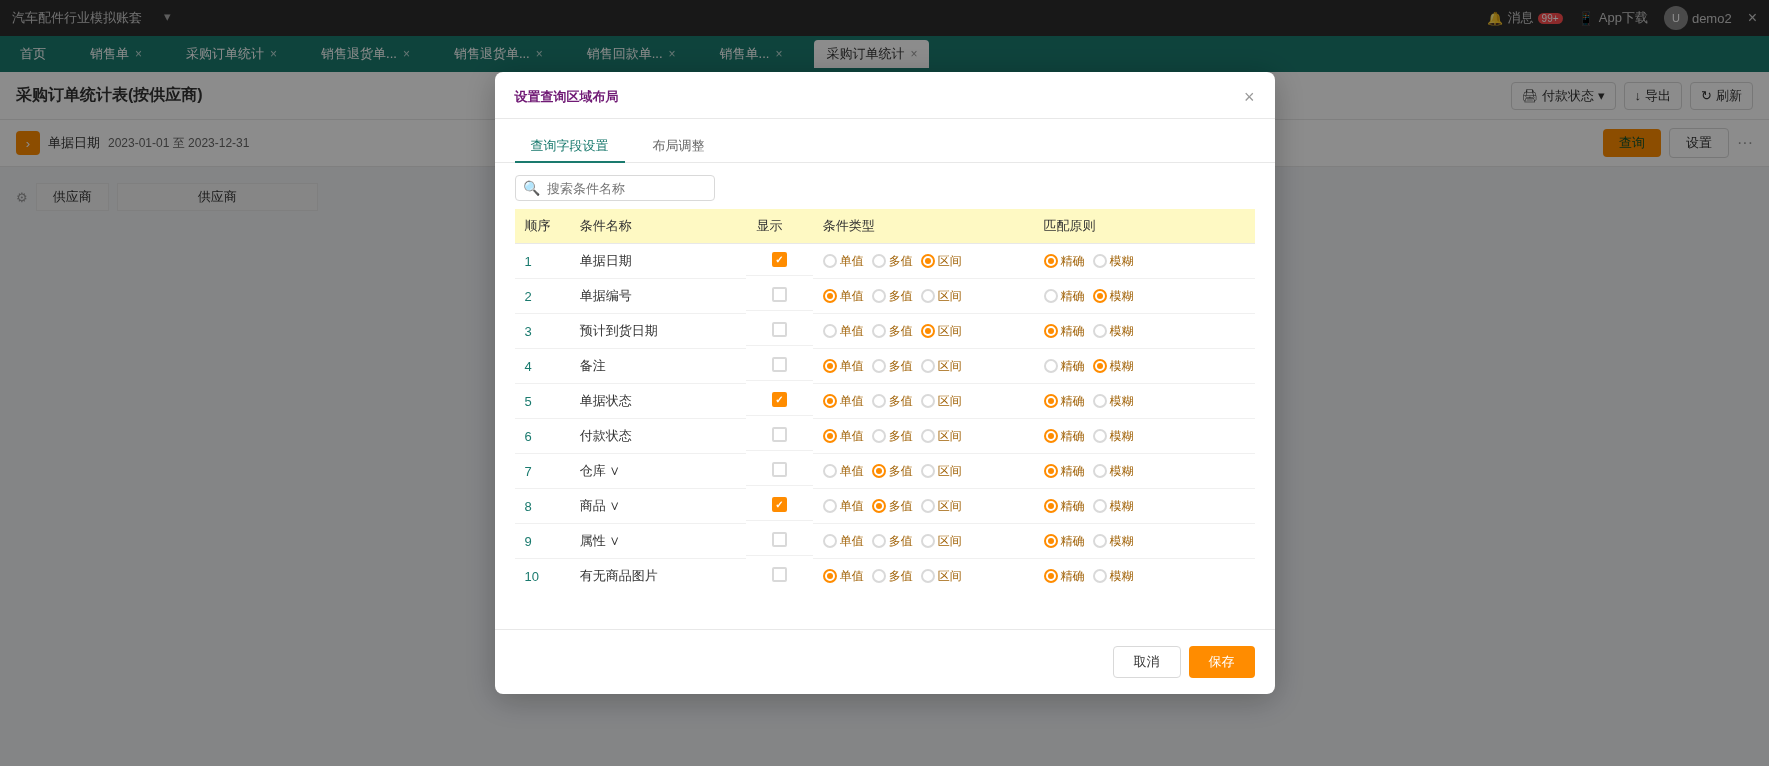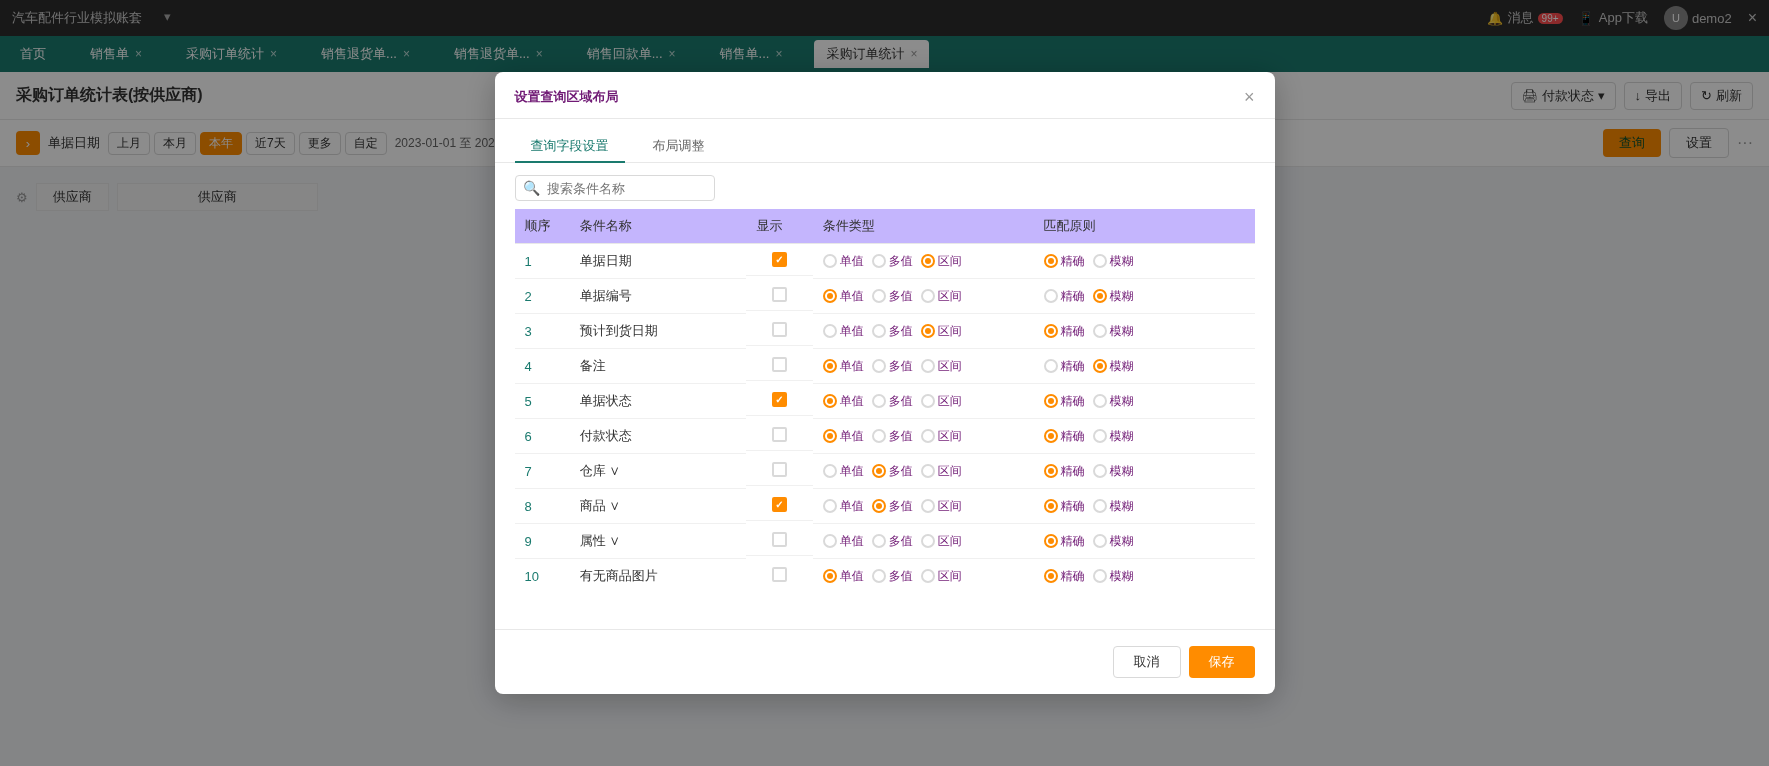--- a/index.html
+++ b/index.html
@@ -162,41 +162,41 @@
       overflow-y: auto;
       padding: 0 20px;
       max-height: 380px;
     }
     .dialog-table {
       width: 100%;
       border-collapse: collapse;
       font-size: 13px;
     }
     .dialog-table thead tr {
-      background: #c4b5fd;
+      background: #fef9c3;
     }
     .dialog-table th {
       padding: 8px 10px;
       text-align: left;
       color: #333;
       font-weight: 500;
       border-bottom: 1px solid #e8e8e8;
       white-space: nowrap;
     }
     .dialog-table td {
       padding: 8px 10px;
       border-bottom: 1px solid #f0f0f0;
       color: #333;
       vertical-align: middle;
     }
     .order-num { color: #1a7a6e; font-weight: 500; }
 
     
     .radio-group { display: flex; align-items: center; gap: 8px; }
-    .radio-item { display: flex; align-items: center; gap: 3px; cursor: pointer; font-size: 12px; color: #701a75; }
+    .radio-item { display: flex; align-items: center; gap: 3px; cursor: pointer; font-size: 12px; color: #a16207; }
     .radio-circle {
       width: 14px; height: 14px;
       border-radius: 50%;
       border: 2px solid #d9d9d9;
       display: flex; align-items: center; justify-content: center;
       background: #fff;
     }
     .radio-circle.checked { border-color: #ff8c00; }
     .radio-circle.checked::after {
       content: '';
@@ -319,28 +319,20 @@
     <button class="btn-refresh">
       <span>↻</span>
       <span>刷新</span>
     </button>
   </div>
 </div>
 
 <div class="filter-bar">
   <div class="filter-toggle">›</div>
   <span class="filter-label">单据日期</span>
-  <div class="filter-date-btns">
-    <button class="date-btn">上月</button>
-    <button class="date-btn">本月</button>
-    <button class="date-btn active">本年</button>
-    <button class="date-btn">近7天</button>
-    <button class="date-btn">更多</button>
-    <button class="date-btn">自定</button>
-  </div>
   <span class="date-range">2023-01-01 至 2023-12-31</span>
   <span style="flex:1"></span>
   <button style="background:#ff8c00;color:#14532d;border:none;border-radius:4px;padding:5px 16px;cursor:pointer;font-size:13px;">查询</button>
   <button style="background:#fff;color:#333;border:1px solid #d9d9d9;border-radius:4px;padding:5px 16px;cursor:pointer;font-size:13px;">设置</button>
   <span style="cursor:pointer;color:#999;font-size:16px;">···</span>
 </div>
 
 <div class="bg-content">
   <div class="table-header-row">
     <span class="settings-icon">⚙</span>

